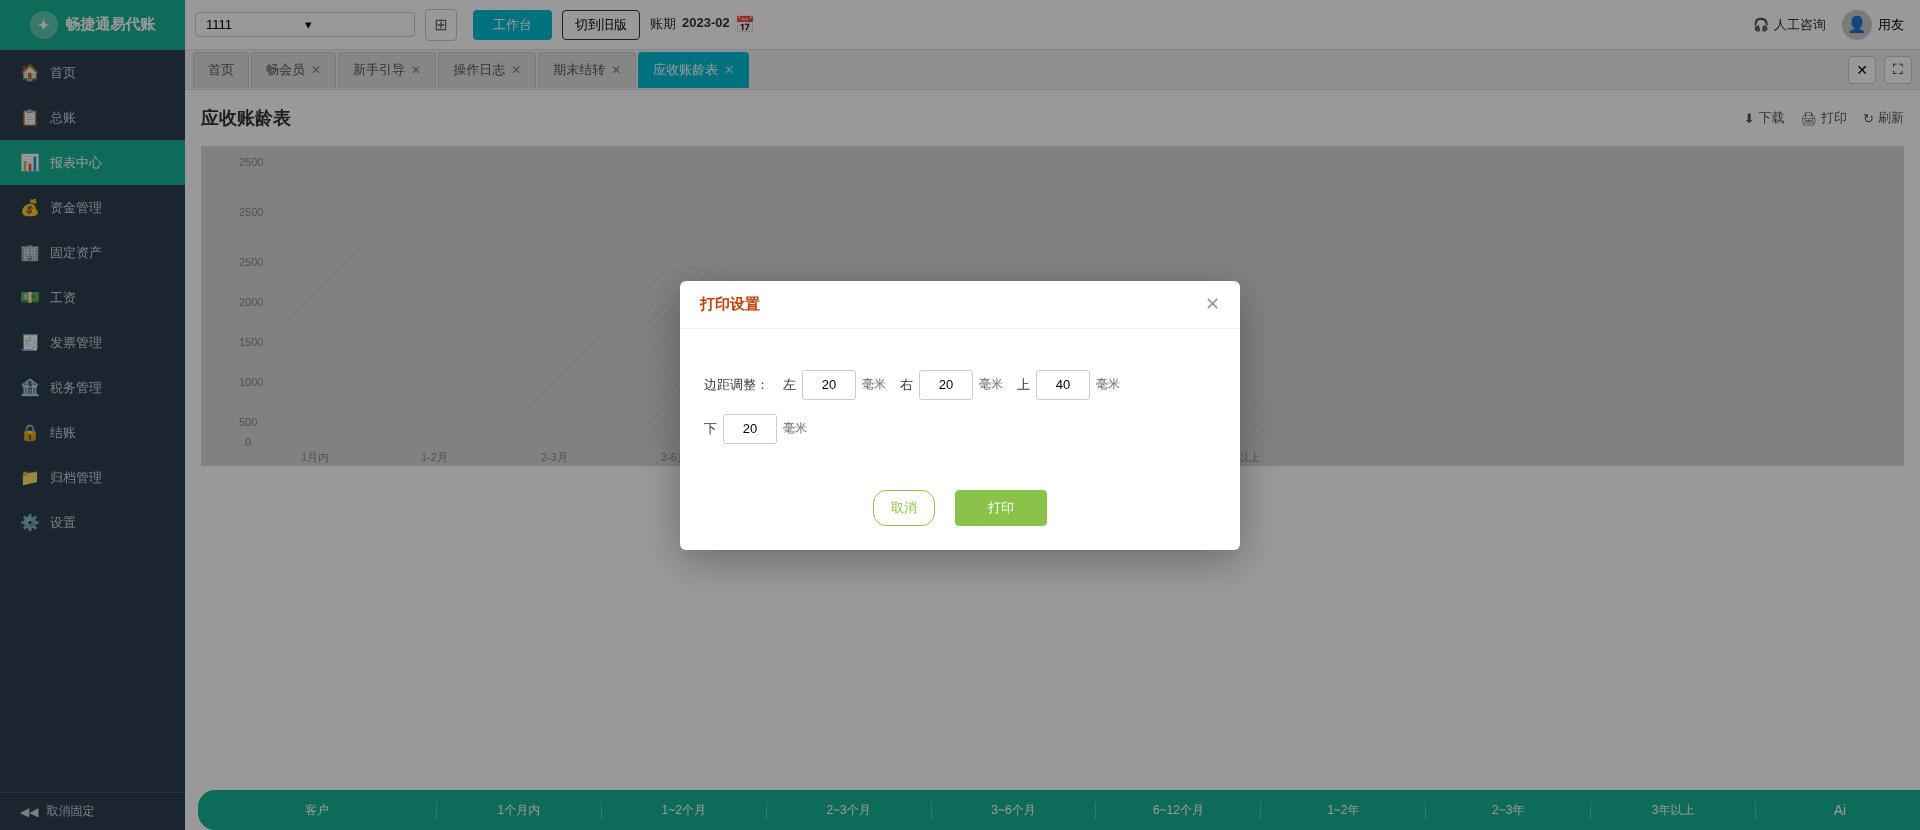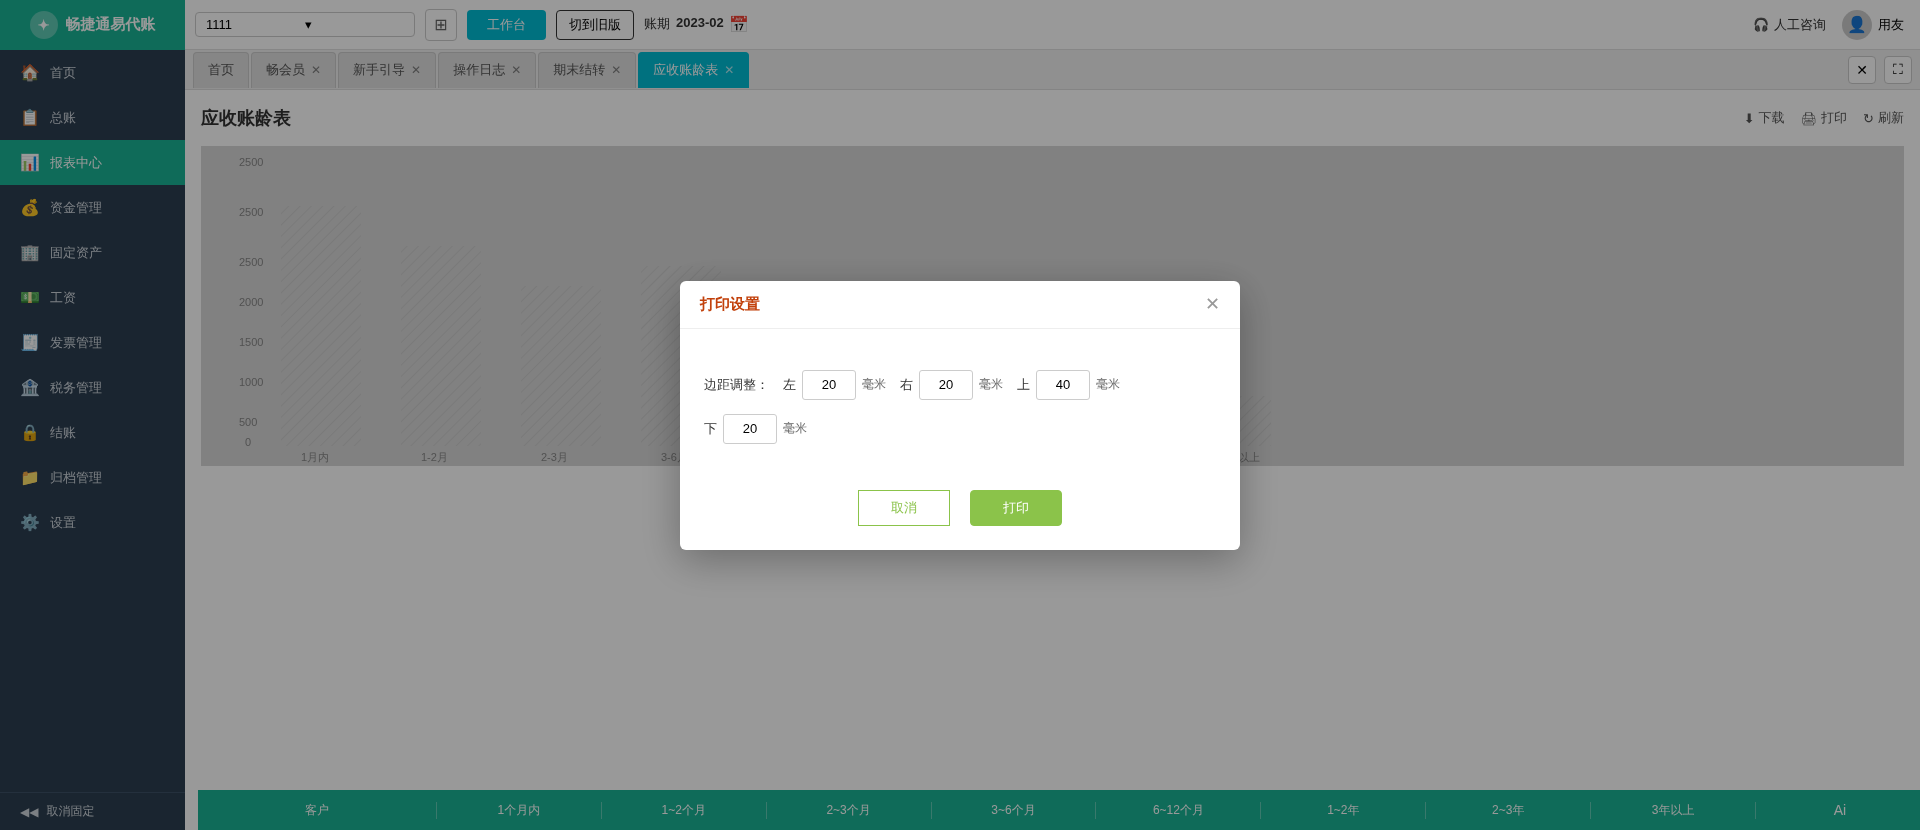--- a/index.html
+++ b/index.html
@@ -69,20 +69,21 @@
       font-size: 16px;
     }
     .workbench-btn {
       background: #00bcd4;
       color: #fff;
       border: none;
       border-radius: 4px;
       padding: 6px 20px;
       font-size: 13px;
       cursor: pointer;
+      margin-left: 6px;
     }
     .switch-old-btn {
       border: 1px solid #333;
       background: #fff;
       border-radius: 4px;
       padding: 5px 12px;
       font-size: 13px;
       cursor: pointer;
     }
     .period-area {
@@ -291,20 +292,21 @@
     
     .bottom-table {
       position: absolute;
       bottom: 0;
       left: 198px;
       right: 0;
       height: 40px;
       background: #1ab394;
       display: flex;
       align-items: center;
+      border-radius: 17px;
     }
     .table-col {
       flex: 1;
       text-align: center;
       color: #fff;
       font-size: 12px;
       padding: 0 8px;
       border-right: 1px solid rgba(255,255,255,0.3);
     }
     .table-col:first-child { flex: 1.5; }
@@ -385,22 +387,22 @@
       display: flex;
       align-items: center;
       justify-content: center;
       gap: 20px;
       padding: 16px 24px 24px;
     }
     .btn-cancel {
       border: 1px solid #8bc34a;
       background: #fff;
       color: #8bc34a;
-      border-radius: 0;
-      padding: 8px 32px;
+      border-radius: 13px;
+      padding: 8px 17px;
       font-size: 13px;
       cursor: pointer;
     }
     .btn-print {
       background: #8bc34a;
       border: 1px solid #8bc34a;
       color: #fff;
       border-radius: 4px;
       padding: 8px 32px;
       font-size: 13px;

